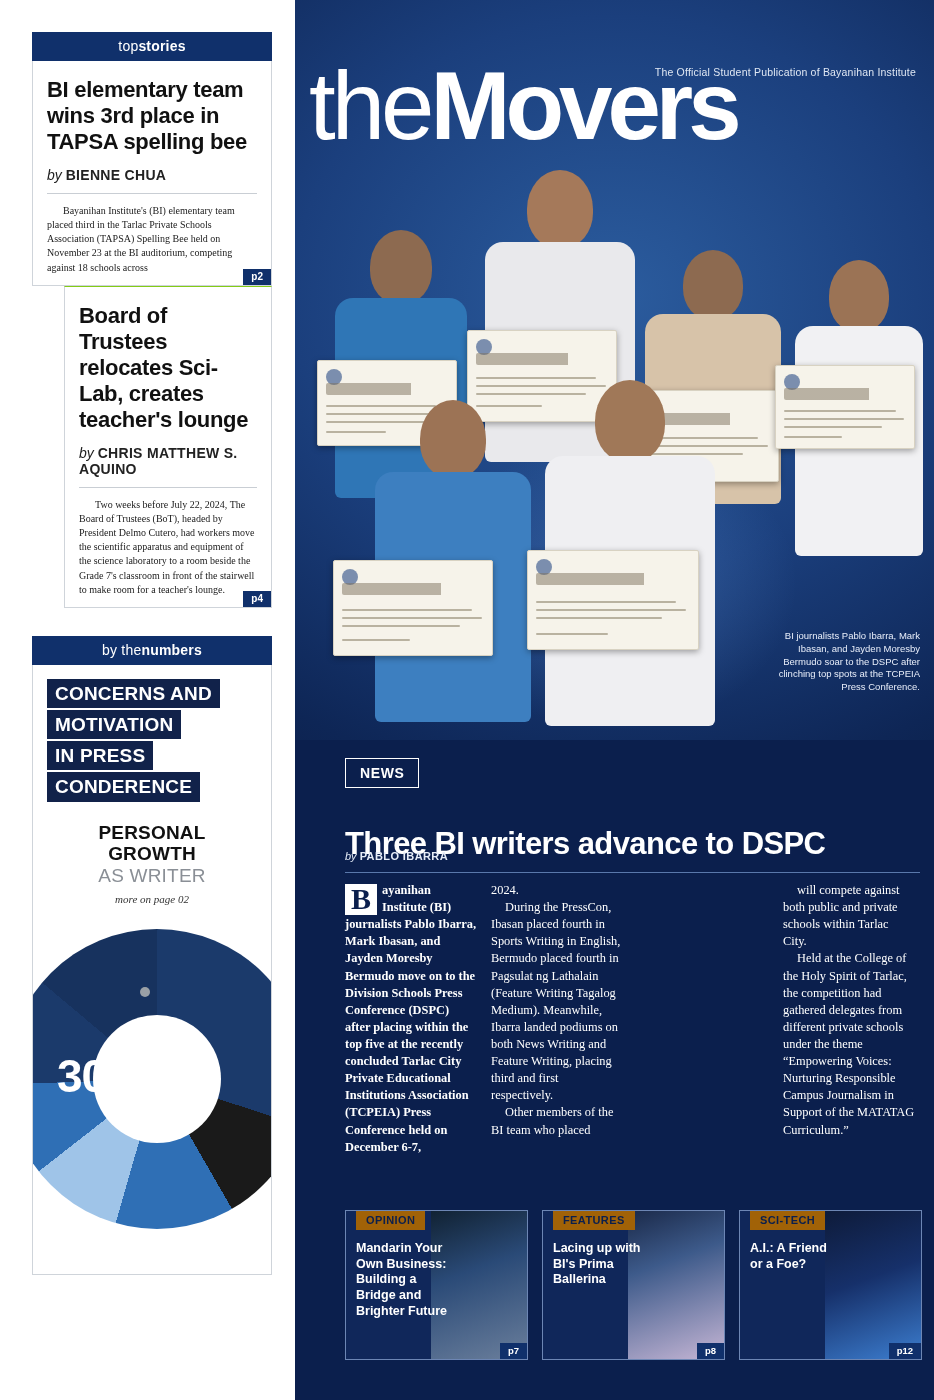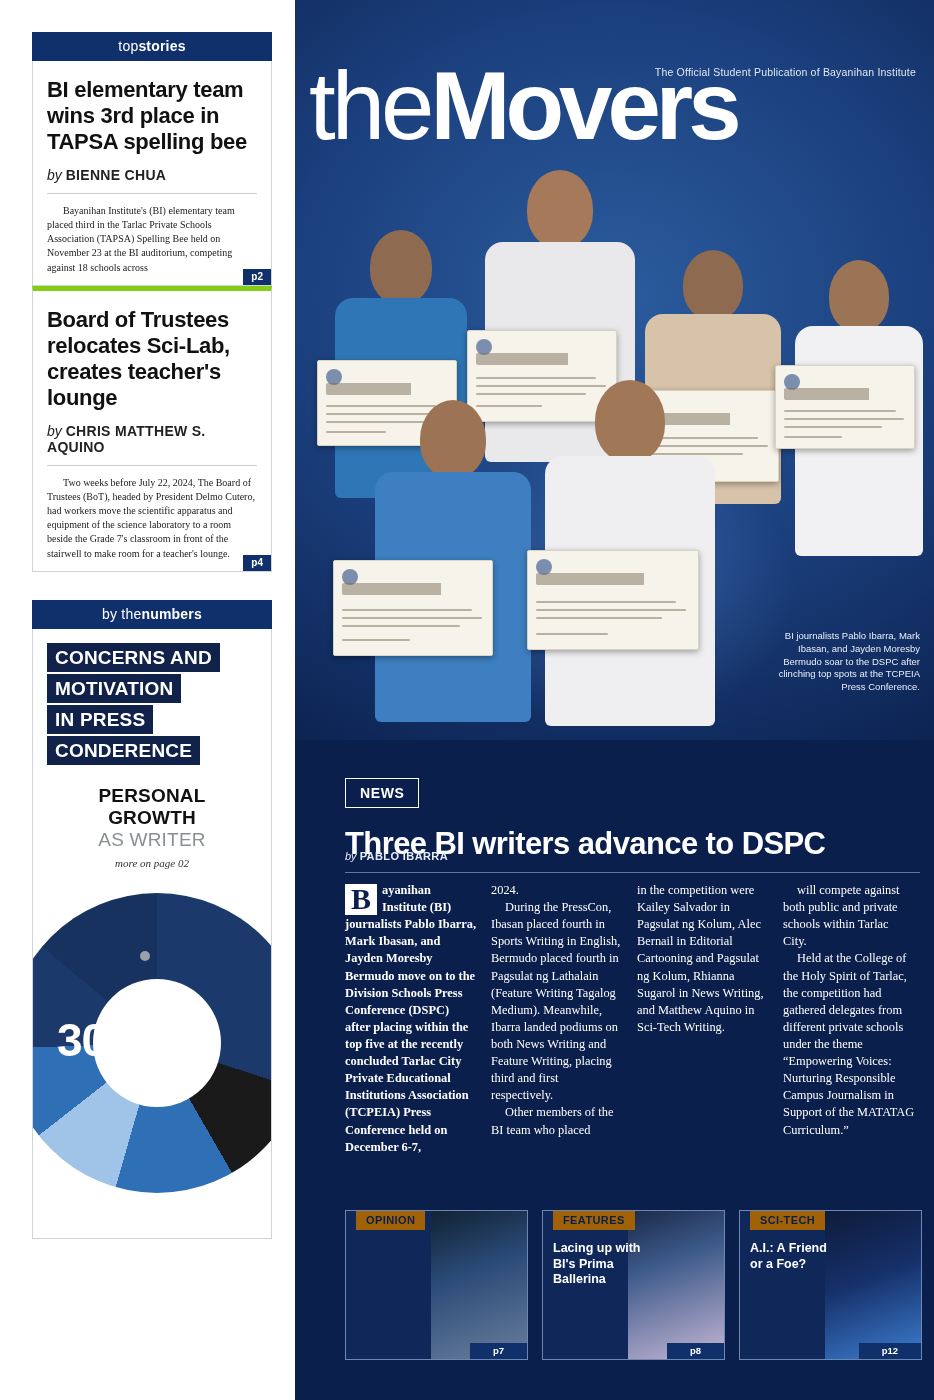--- a/index.html
+++ b/index.html
@@ -43,21 +43,21 @@
   .rule { height:1px; background:#c9ced4; margin:6px 0 10px; }
   .story-body {
     font-family:"Liberation Serif", serif; font-size:10px; line-height:1.42;
     color:#1a1a1a; text-align:left;
   }
   .story-body p { margin:0; text-indent:16px; }
   .page-flag {
     position:absolute; right:0; bottom:0; background:#10306b; color:#fff;
     font-size:10px; font-weight:700; padding:2px 8px 3px;
   }
-  .story-box.second { border-top:5px solid #84cc16; margin-top:0; }
+  .story-box.second { border-top:1px solid #84cc16; margin-top:0;margin-left:32px; }
 
   
   .btn-wrap { margin-top:28px; }
   .numbers-panel {
     border:1px solid #cfd4da; border-top:none; background:#fff;
     padding:14px 14px 16px; position:relative; overflow:hidden;
     height:610px;
   }
   .nb-head {
     display:inline-block; background:#11224a; color:#fff;
@@ -148,21 +148,21 @@
     position:absolute; left:8px; right:8px; top:22px; height:12px;
     background:linear-gradient(90deg, #7c705c 0%, #7c705c 70%, transparent 70%);
     opacity:.5; border-radius:2px;
   }
   .caption {
     position:absolute; right:14px; bottom:16px; width:158px; color:#e8eefa;
     font-size:9.5px; line-height:1.35; text-align:right;
   }
 
   
-  .news-tagwrap { position:absolute; left:50px; top:778px; }
+  .news-tagwrap { position:absolute; left:50px; top:758px; }
   .news-tag {
     border:1.5px solid #fff; color:#fff; font-size:14px; font-weight:700;
     letter-spacing:.6px; padding:6px 14px; display:inline-block;
   }
   .headline {
     position:absolute; left:50px; top:805px; width:575px; color:#fff;
     font-size:31px; font-weight:800; letter-spacing:-0.6px;
   }
   .news-byline {
     position:absolute; left:50px; top:850px; color:#e6edf8; font-size:11px;
@@ -192,21 +192,21 @@
     position:absolute; left:10px; top:-1px; background:#a16207; color:#0b1f4d;
     font-size:11px; font-weight:700; padding:4px 10px 4px; letter-spacing:.4px;
   }
   .teaser-title {
     position:absolute; left:10px; top:30px; width:92px; color:#fff;
     font-size:12.5px; font-weight:700; line-height:1.25;
   }
   .teaser-img { position:absolute; right:0; top:0; width:96px; height:150px; }
   .teaser-flag {
     position:absolute; right:0; bottom:0; background:#10306b; color:#fff;
-    font-size:9.5px; font-weight:700; padding:2px 23px 3px;
+    font-size:9.5px; font-weight:700; padding:2px 8px 3px;
   }
   .t1-img { background:linear-gradient(160deg,#123,#2a4a77 40%,#6b7f9c 100%); }
   .t2-img { background:linear-gradient(160deg,#1b2a4a,#3d5a8a 35%,#c7b7d6 100%); }
   .t3-img { background:linear-gradient(160deg,#0e1b3a,#16306a 45%,#3d7fd1 100%); }
 </style>
 </head>
 <body>
 
 <div class="page">
 
@@ -381,32 +381,32 @@
       <div class="col first">
         <span class="dropcap">B</span>
         <p class="noindent">ayanihan Institute (BI) journalists Pablo Ibarra, Mark Ibasan, and Jayden Moresby Bermudo move on to the Division Schools Press Conference (DSPC) after placing within the top five at the recently concluded Tarlac City Private Educational Institutions Association (TCPEIA) Press Conference held on December 6-7,</p>
       </div>
       <div class="col">
         <p class="noindent">2024.</p>
         <p>During the PressCon, Ibasan placed fourth in Sports Writing in English, Bermudo placed fourth in Pagsulat ng Lathalain (Feature Writing Tagalog Medium). Meanwhile, Ibarra landed podiums on both News Writing and Feature Writing, placing third and first respectively.</p>
         <p>Other members of the BI team who placed</p>
       </div>
       <div class="col">
-        <p class="noindent">in the competition were Kailey Salvador in Pagsulat ng Kolum, Alec Bernail in Editorial Cartooning and Pagsulat ng Kolum, Rhianna Sugarol in News Writing, and Matthew Aquino in Sci-Tech Writing.</p>
       </div>
       <div class="col">
         <p>will compete against both public and private schools within Tarlac City.</p>
         <p>Held at the College of the Holy Spirit of Tarlac, the competition had gathered delegates from different private schools under the theme “Empowering Voices: Nurturing Responsible Campus Journalism in Support of the MATATAG Curriculum.”</p>
       </div>
     </div>
 
     <div class="teasers">
       <div class="teaser">
         <div class="teaser-img t1-img"></div>
         <div class="teaser-tag">OPINION</div>
+        <div class="teaser-title">Mandarin Your Own Business: Building a Bridge and Brighter Future</div>
         <div class="teaser-flag">p7</div>
       </div>
       <div class="teaser">
         <div class="teaser-img t2-img"></div>
         <div class="teaser-tag">FEATURES</div>
         <div class="teaser-title">Lacing up with BI's Prima Ballerina</div>
         <div class="teaser-flag">p8</div>
       </div>
       <div class="teaser">
         <div class="teaser-img t3-img"></div>

